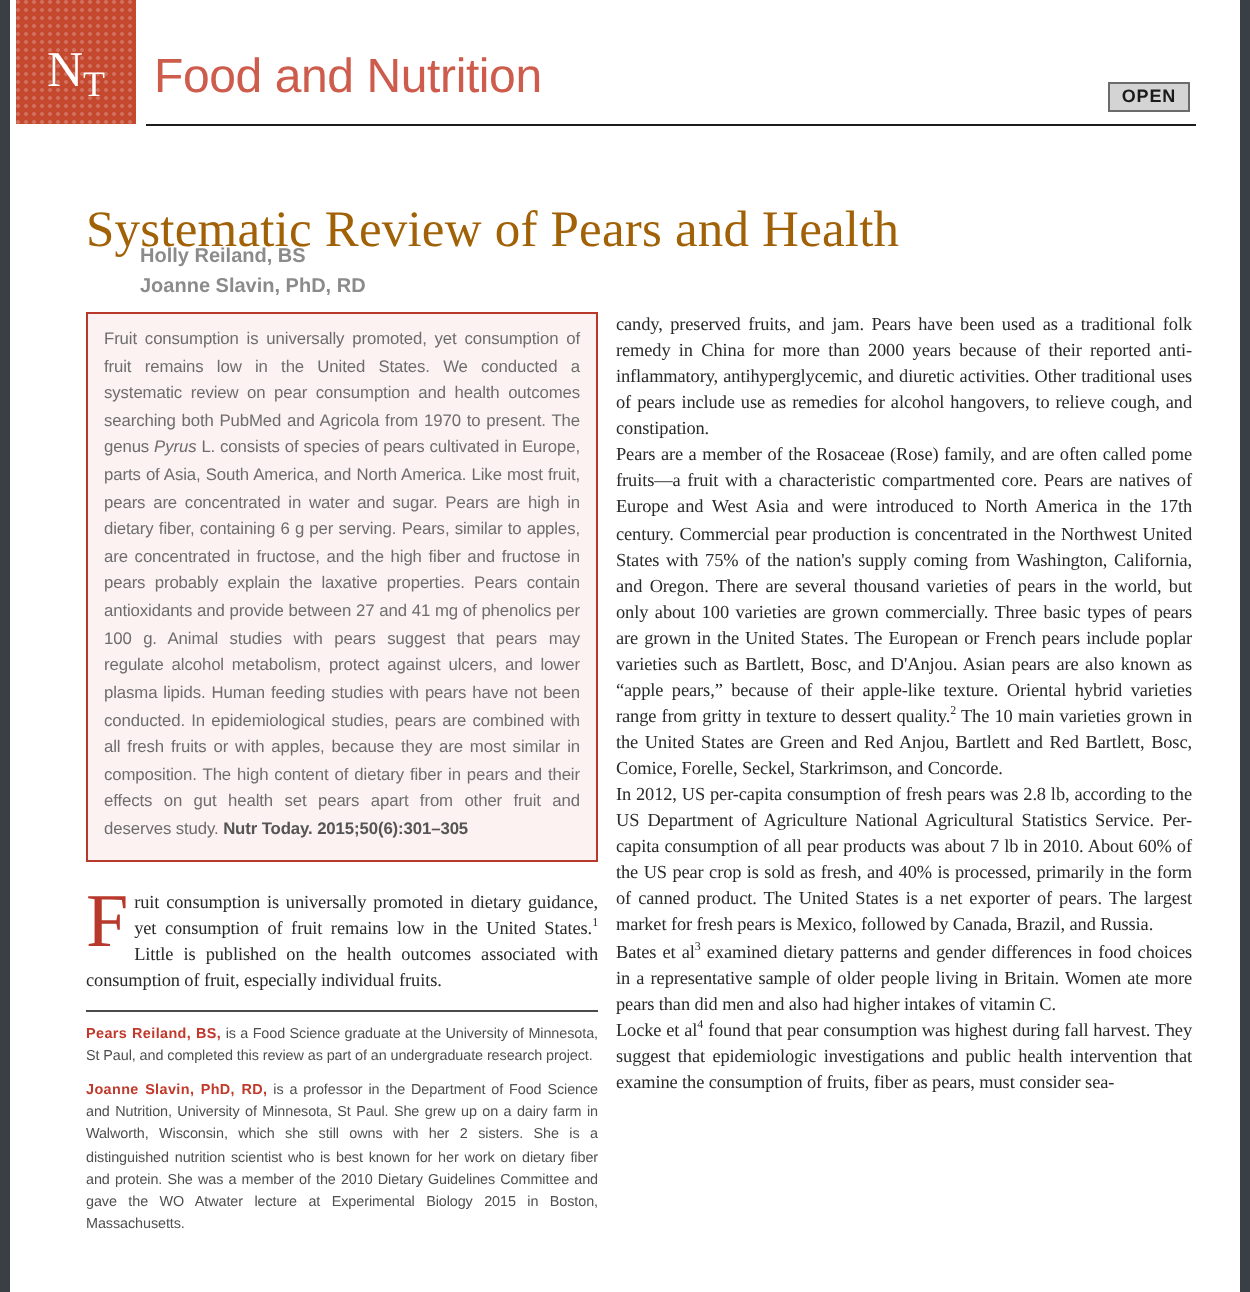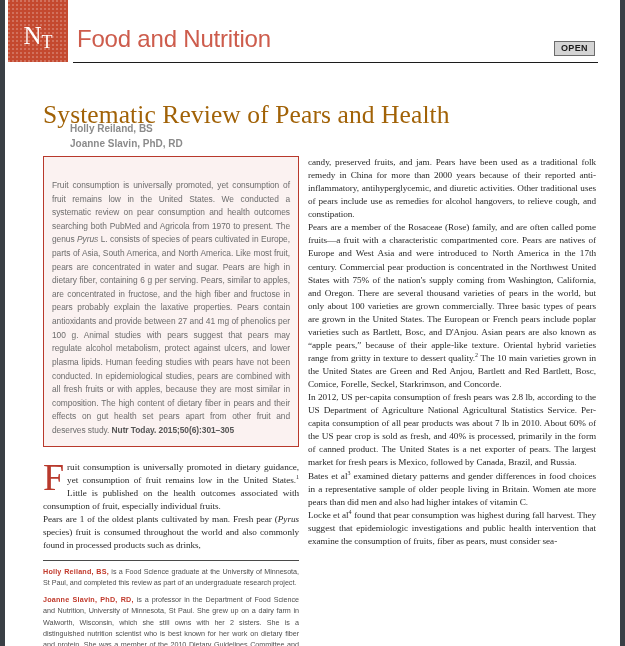--- a/index.html
+++ b/index.html
@@ -119,21 +119,21 @@
   .col-right {
     position: absolute;
     left: 303px; top: 156px;
     width: 288px;
   }
 
   
   .abstract {
     border: 1.6px solid #b8392c;
     background: #fbf2f1;
-    padding: 22px 8px 8px 8px;
+    padding: 6px 8px 8px 8px;
   }
   .abstract p {
     margin: 0;
     color: #6d6d6d;
     font-family: "Liberation Sans", sans-serif;
     font-size: 8.4px;
     line-height: 1.62;
     text-align: justify;
     letter-spacing: -0.05px;
   }
@@ -220,27 +220,26 @@
   </div>
 
   <div class="col-left">
 
     <div class="abstract">
       <p><span>Fruit consumption is universally promoted, yet consumption of fruit remains low in the United States. We conducted a systematic review on pear consumption and health outcomes searching both PubMed and Agricola from 1970 to present. The genus </span><i>Pyrus</i><span> L. consists of species of pears cultivated in Europe, parts of Asia, South America, and North America. Like most fruit, pears are concentrated in water and sugar. Pears are high in dietary fiber, containing 6 g per serving. Pears, similar to apples, are concentrated in fructose, and the high fiber and fructose in pears probably explain the laxative properties. Pears contain antioxidants and provide between 27 and 41 mg of phenolics per 100 g. Animal studies with pears suggest that pears may regulate alcohol metabolism, protect against ulcers, and lower plasma lipids. Human feeding studies with pears have not been conducted. In epidemiological studies, pears are combined with all fresh fruits or with apples, because they are most similar in composition. The high content of dietary fiber in pears and their effects on gut health set pears apart from other fruit and deserves study. </span><span class="cite">Nutr Today. 2015;50(6):301–305</span></p>
     </div>
 
     <div class="body-text left-body">
       <p class="dropcap-para"><span class="dropcap">F</span><span>ruit consumption is universally promoted in dietary guidance, yet consumption of fruit remains low in the United States.</span><sup>1</sup><span> Little is published on the health outcomes associated with consumption of fruit, especially individual fruits.</span></p>
-      <p><span>Pears are 1 of the oldest plants cultivated by man. Fresh pear (</span><i>Pyrus</i><span> species) fruit is consumed throughout the world and also commonly found in processed products such as drinks,</span></p>
     </div>
 
     <div class="foot-rule"></div>
 
     <div class="footnotes">
-      <p><span class="fn-name">Holly Reiland, BS,</span><span> is a Food Science graduate at the University of Minnesota, St Paul, and completed this review as part of an undergraduate research project.</span></p>
+      <p><span class="fn-name">Pears Reiland, BS,</span><span> is a Food Science graduate at the University of Minnesota, St Paul, and completed this review as part of an undergraduate research project.</span></p>
       <p><span class="fn-name">Joanne Slavin, PhD, RD,</span><span> is a professor in the Department of Food Science and Nutrition, University of Minnesota, St Paul. She grew up on a dairy farm in Walworth, Wisconsin, which she still owns with her 2 sisters. She is a distinguished nutrition scientist who is best known for her work on dietary fiber and protein. She was a member of the 2010 Dietary Guidelines Committee and gave the WO Atwater lecture at Experimental Biology 2015 in Boston, Massachusetts.</span></p>
     </div>
   </div>
 
   <div class="col-right body-text">
     <p>candy, preserved fruits, and jam. Pears have been used as a traditional folk remedy in China for more than 2000 years because of their reported anti-inflammatory, antihyperglycemic, and diuretic activities. Other traditional uses of pears include use as remedies for alcohol hangovers, to relieve cough, and constipation.</p>
     <p><span>Pears are a member of the Rosaceae (Rose) family, and are often called pome fruits—a fruit with a characteristic compartmented core. Pears are natives of Europe and West Asia and were introduced to North America in the 17th century. Commercial pear production is concentrated in the Northwest United States with 75% of the nation's supply coming from Washington, California, and Oregon. There are several thousand varieties of pears in the world, but only about 100 varieties are grown commercially. Three basic types of pears are grown in the United States. The European or French pears include poplar varieties such as Bartlett, Bosc, and D'Anjou. Asian pears are also known as “apple pears,” because of their apple-like texture. Oriental hybrid varieties range from gritty in texture to dessert quality.</span><sup>2</sup><span> The 10 main varieties grown in the United States are Green and Red Anjou, Bartlett and Red Bartlett, Bosc, Comice, Forelle, Seckel, Starkrimson, and Concorde.</span></p>
     <p>In 2012, US per-capita consumption of fresh pears was 2.8 lb, according to the US Department of Agriculture National Agricultural Statistics Service. Per-capita consumption of all pear products was about 7 lb in 2010. About 60% of the US pear crop is sold as fresh, and 40% is processed, primarily in the form of canned product. The United States is a net exporter of pears. The largest market for fresh pears is Mexico, followed by Canada, Brazil, and Russia.</p>
     <p><span>Bates et al</span><sup>3</sup><span> examined dietary patterns and gender differences in food choices in a representative sample of older people living in Britain. Women ate more pears than did men and also had higher intakes of vitamin C.</span></p>
     <p><span>Locke et al</span><sup>4</sup><span> found that pear consumption was highest during fall harvest. They suggest that epidemiologic investigations and public health intervention that examine the consumption of fruits, fiber as pears, must consider sea-</span></p>

